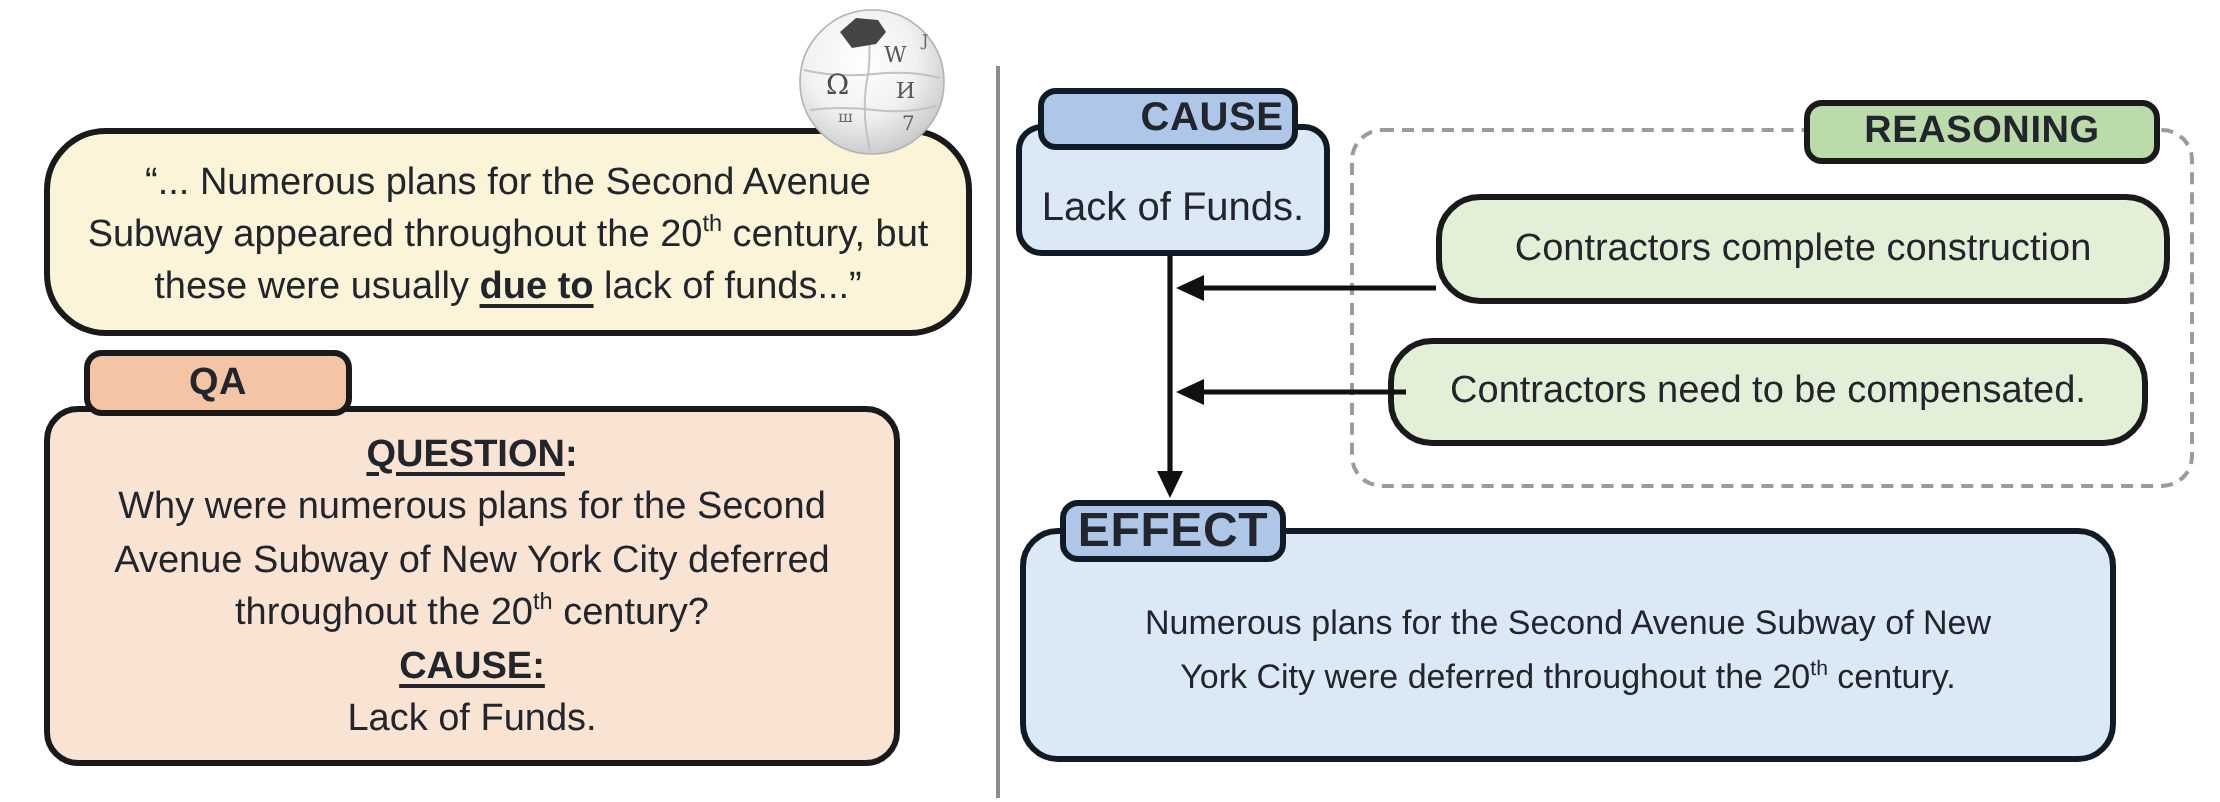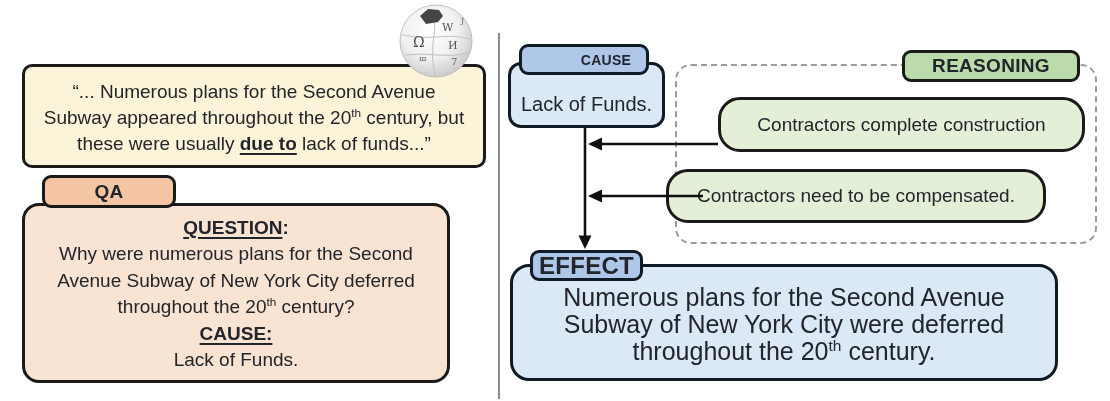--- a/index.html
+++ b/index.html
@@ -16,43 +16,43 @@
     background:var(--canvas-bg);
     font-family:"Liberation Sans","DejaVu Sans",sans-serif;
     color:var(--text);
   }
   .divider{position:absolute; left:498px; top:33px; width:2px; height:366px; background:var(--divider); z-index:0;}
   .box{position:absolute; box-sizing:border-box; border:3px solid var(--border-dark); z-index:1;
        display:flex; flex-direction:column; align-items:center; justify-content:center; text-align:center;}
   .tab{position:absolute; box-sizing:border-box; border:3px solid var(--border-dark); border-radius:9px;
        z-index:3; display:flex; align-items:center; justify-content:center;
        font-weight:bold; font-size:19px; letter-spacing:.3px;}
-  .passage-body{left:22px; top:64px; width:464px; height:104px; background:var(--passage-body-bg); border-radius:10px;}
+  .passage-body{left:22px; top:64px; width:464px; height:104px; background:var(--passage-body-bg); border-radius:31px;}
   .passage-tab{left:40px; top:43px; width:128px; height:32px; background:var(--passage-tab-bg);}
   .passage-text{margin:0; padding:4px 12px 0 12px; font-size:19px; line-height:26px;}
   .qa-body{left:22px; top:203px; width:428px; height:180px; background:var(--qa-body-bg); border-radius:17px;}
   .qa-tab{left:42px; top:175px; width:134px; height:33px; background:var(--qa-tab-bg);}
   .qa-content{margin:0; padding:2px 12px 0 12px; font-size:19px; line-height:26.5px;}
   .qa-heading{font-weight:bold;}
   .u{text-decoration:underline; text-decoration-thickness:2px; text-underline-offset:3px;}
   .emph{font-weight:bold; text-decoration:underline; text-decoration-thickness:2px; text-underline-offset:3px;}
   sup{font-size:.62em; line-height:0;}
   .dashed-box{position:absolute; left:675px; top:64px; width:422px; height:180px; box-sizing:border-box;
       border:2px dashed var(--dashed-border); border-radius:16px; background:transparent; z-index:0;}
   .cause-body{left:508px; top:62px; width:157px; height:66px; background:var(--cause-effect-body-bg);
       border-color:var(--blue-border); border-radius:13px; justify-content:flex-end; padding-bottom:9px;
       font-size:20px;}
   .cause-tab{left:519px; top:44px; width:130px; height:31px; background:var(--cause-effect-tab-bg);
-      border-color:var(--blue-border); font-size:14px;padding-left:44px;}
+      border-color:var(--blue-border); font-size:20px;padding-left:44px;}
   .reason-box{background:var(--reasoning-body-bg); border-radius:22px; font-size:19px;}
   .reason-1{left:718px; top:97px; width:367px; height:55px;}
-  .reason-2{left:666px; top:169px; width:380px; height:54px;}
+  .reason-2{left:694px; top:169px; width:380px; height:54px;}
   .reasoning-tab{left:902px; top:50px; width:178px; height:32px; background:var(--reasoning-tab-bg);text-align:right;}
   .effect-body{left:510px; top:264px; width:548px; height:117px; background:var(--cause-effect-body-bg);
-      border-color:var(--blue-border); border-radius:19px; padding:4px 42px 0 42px; font-size:25px; line-height:27px;}
+      border-color:var(--blue-border); border-radius:19px; padding:4px 42px 0 42px; font-size:17px; line-height:27px;}
   .effect-tab{left:530px; top:250px; width:113px; height:31px; background:var(--cause-effect-tab-bg);
       border-color:var(--blue-border); font-size:24px;}
   .arrows{position:absolute; left:0; top:0; z-index:2; pointer-events:none;}
   .wiki-logo{position:absolute; left:397px; top:3px; z-index:5;}
 </style>
 </head>
 <body>
 
 <div class="canvas">
 

